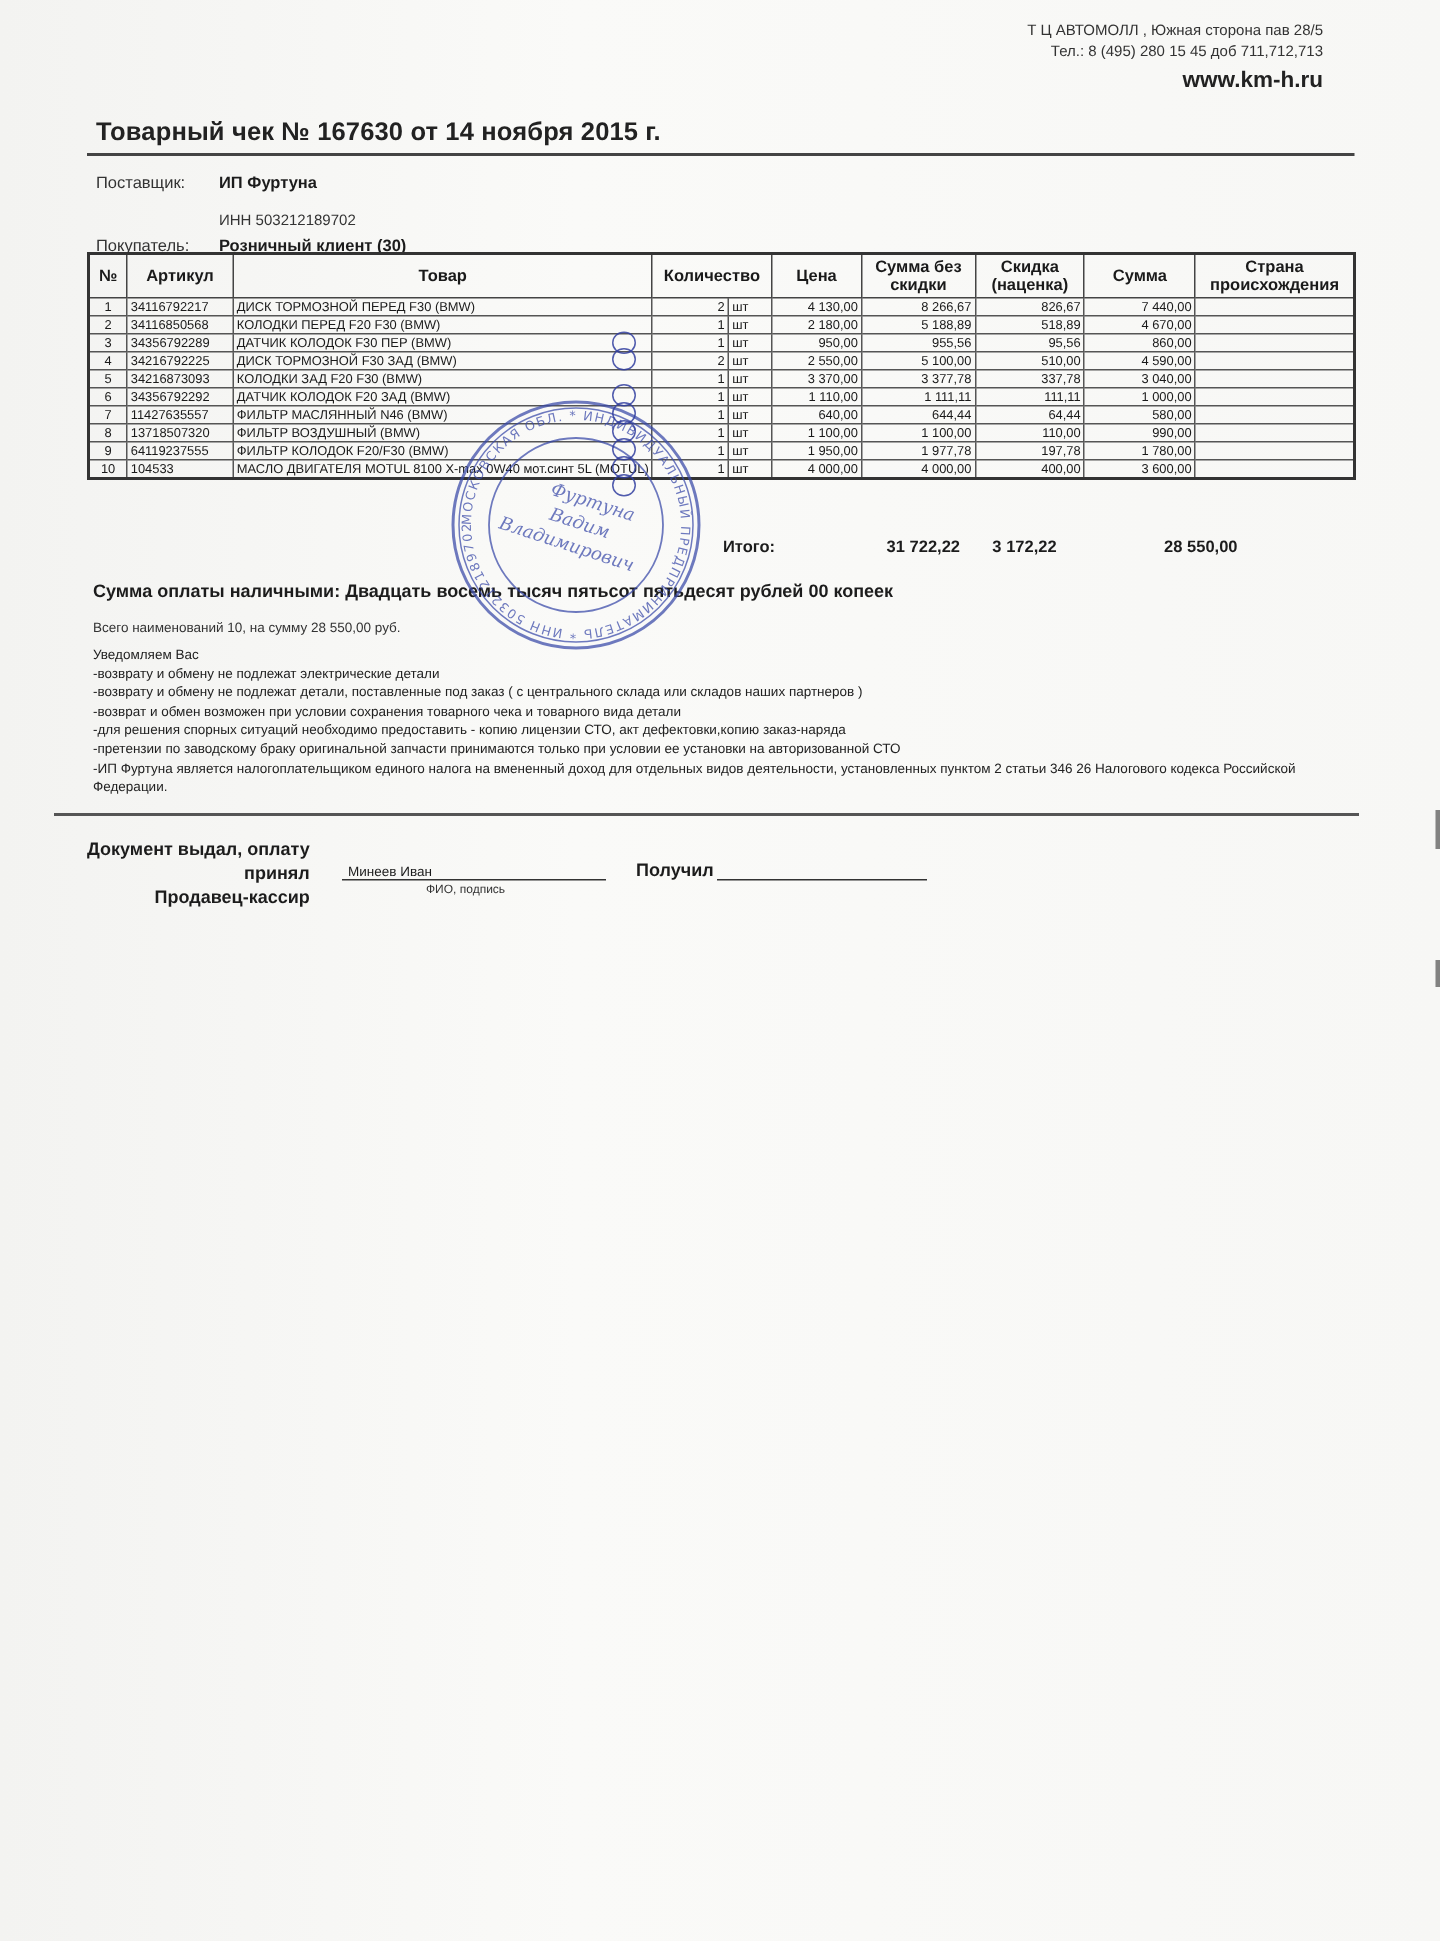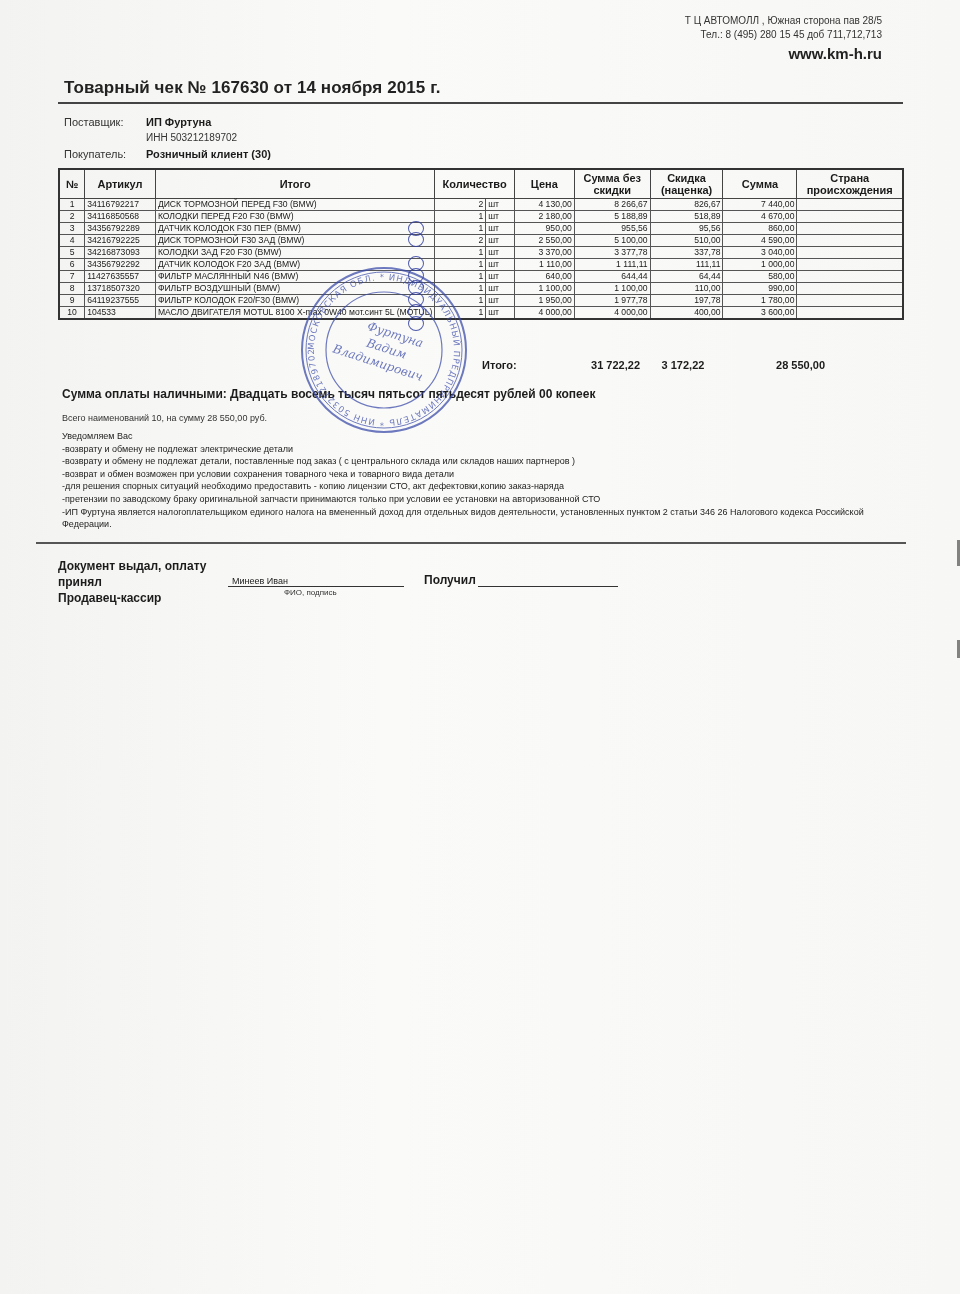--- a/index.html
+++ b/index.html
@@ -13,21 +13,21 @@
   }
   .page { position: absolute; inset: 0; background: linear-gradient(90deg,#f3f3f1 0%,#fafaf8 40%,#f7f7f5 100%); }
   .header-info { position: absolute; right: 78px; top: 14px; text-align: right; font-size: 10px; line-height: 14px; color: #333; }
   .header-info .site { font-size: 15px; font-weight: bold; line-height: 20px; color: #222; margin-top: 2px; }
   .title { position: absolute; left: 64px; top: 78px; font-size: 17px; font-weight: bold; color: #222; letter-spacing: 0.1px; }
   .rule-top { position: absolute; left: 58px; top: 102px; width: 845px; height: 2px; background: #444; }
   .parties { position: absolute; left: 64px; top: 114px; font-size: 11px; line-height: 16px; }
   .parties .row { display: flex; }
   .parties .lbl { width: 82px; color: #333; }
   .parties .val { font-weight: bold; }
-  .parties .inn { padding-left: 82px; font-size: 10px; color: #333; }
+  .parties .inn { padding-left: 82px; font-size: 10px; color: #333; margin-top: 10px; }
 
   table.items {
     position: absolute; left: 58px; top: 168px;
     width: 846px; border-collapse: collapse;
     font-size: 8.6px; color: #1a1a1a;
     border: 2px solid #333;
   }
   table.items th {
     font-size: 11px; font-weight: bold; height: 28px; border: 1px solid #444;
     padding: 0 2px; line-height: 12px;
@@ -43,21 +43,21 @@
 
   .totals { position: absolute; top: 347px; left: 482px; font-size: 11px; font-weight: bold; display: flex; margin-top: 12px; }
   .totals span { display: inline-block; }
   .summary-line { position: absolute; left: 62px; top: 371px; font-size: 9px; color: #333; margin-top: 42px; }
   .pay { position: absolute; left: 62px; top: 386px; width: 560px; font-size: 12px; font-weight: bold; line-height: 16px; }
   .notice { position: absolute; left: 62px; top: 430px; width: 830px; font-size: 9px; line-height: 12.6px; color: #222; }
   .notice div { white-space: nowrap; }
   .notice .wrap { white-space: normal; }
   .rule-bottom { position: absolute; left: 36px; top: 542px; width: 870px; height: 2px; background: #555; }
 
-  .sig-left { position: absolute; left: 58px; top: 558px; font-size: 12px; font-weight: bold; line-height: 16px; }
+  .sig-left { position: absolute; left: 58px; top: 558px; font-size: 12px; font-weight: bold; line-height: 16px; text-align: right; }
   .sig-name { position: absolute; left: 228px; top: 576px; width: 172px; border-bottom: 1px solid #333; font-size: 9px; padding-left: 4px; }
   .sig-cap { position: absolute; left: 284px; top: 588px; font-size: 8px; color: #333; }
   .received { position: absolute; left: 424px; top: 572px; font-size: 12px; font-weight: bold; display: flex; align-items: flex-end; }
   .received .line { display: inline-block; width: 140px; border-bottom: 1px solid #333; margin-left: 2px; height: 14px; }
 
   .stamp { position: absolute; left: 298px; top: 264px; width: 172px; height: 172px; pointer-events: none; opacity: 0.72; }
   .circle-mark { position: absolute; width: 14px; height: 13px; border: 1.4px solid #3340a0; border-radius: 50%; opacity: 0.85; }
   .edge-mark { position: absolute; right: 0; width: 3px; background: #333; opacity: 0.6; }
 </style>
 </head>
@@ -96,21 +96,21 @@
         <col style="width:72px">
       <col style="width:94px">
         <col style="width:82px">
         <col style="width:92px">
         <col style="width:114px">
     </colgroup>
     <thead>
       <tr>
         <th>№</th>
         <th>Артикул</th>
-        <th>Итого</th>
+        <th>Товар</th>
         <th colspan="2">Количество</th>
         <th>Цена</th>
         <th>Сумма без скидки</th>
         <th>Скидка (наценка)</th>
         <th>Сумма</th>
         <th>Страна происхождения</th>
       </tr>
     </thead>
     <tbody id="rows">
         <tr>

